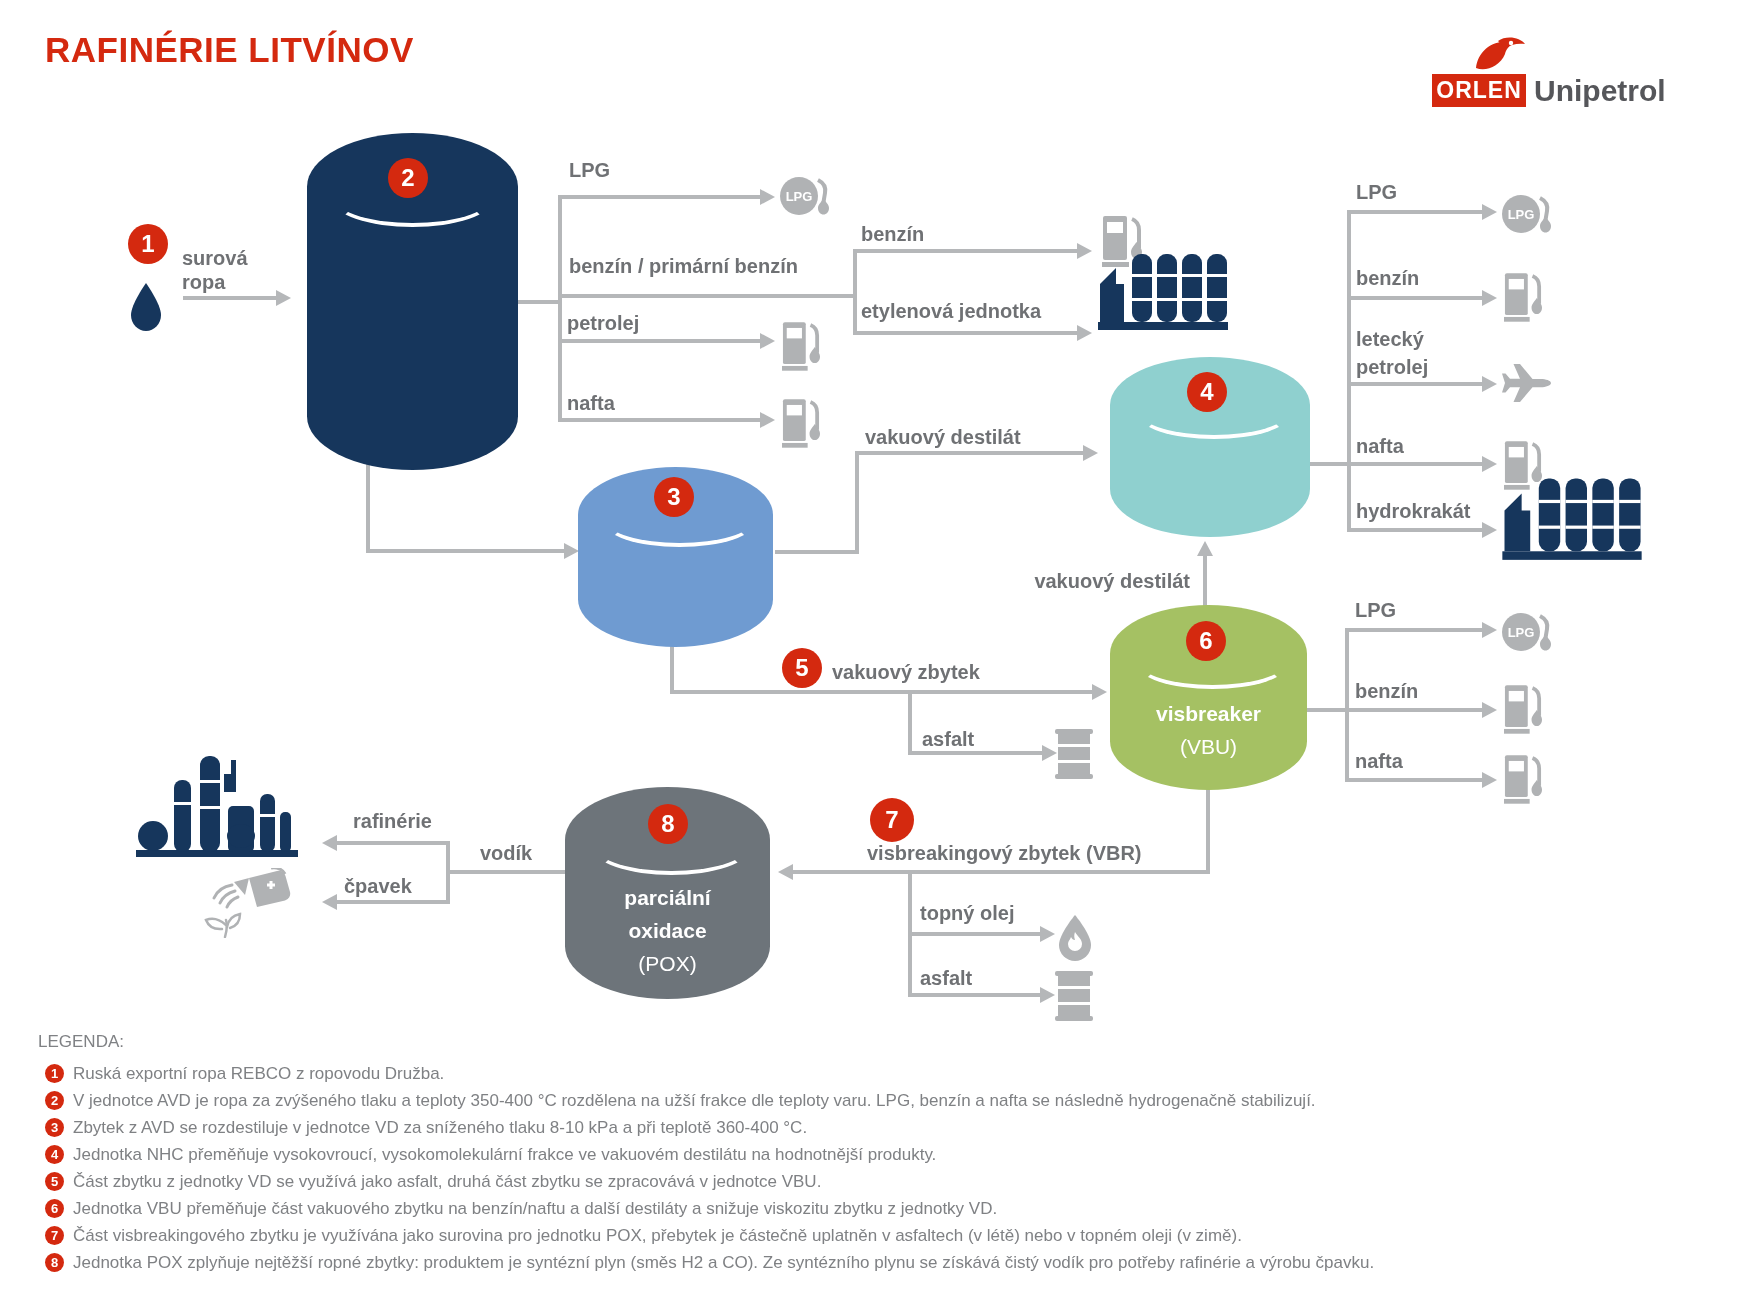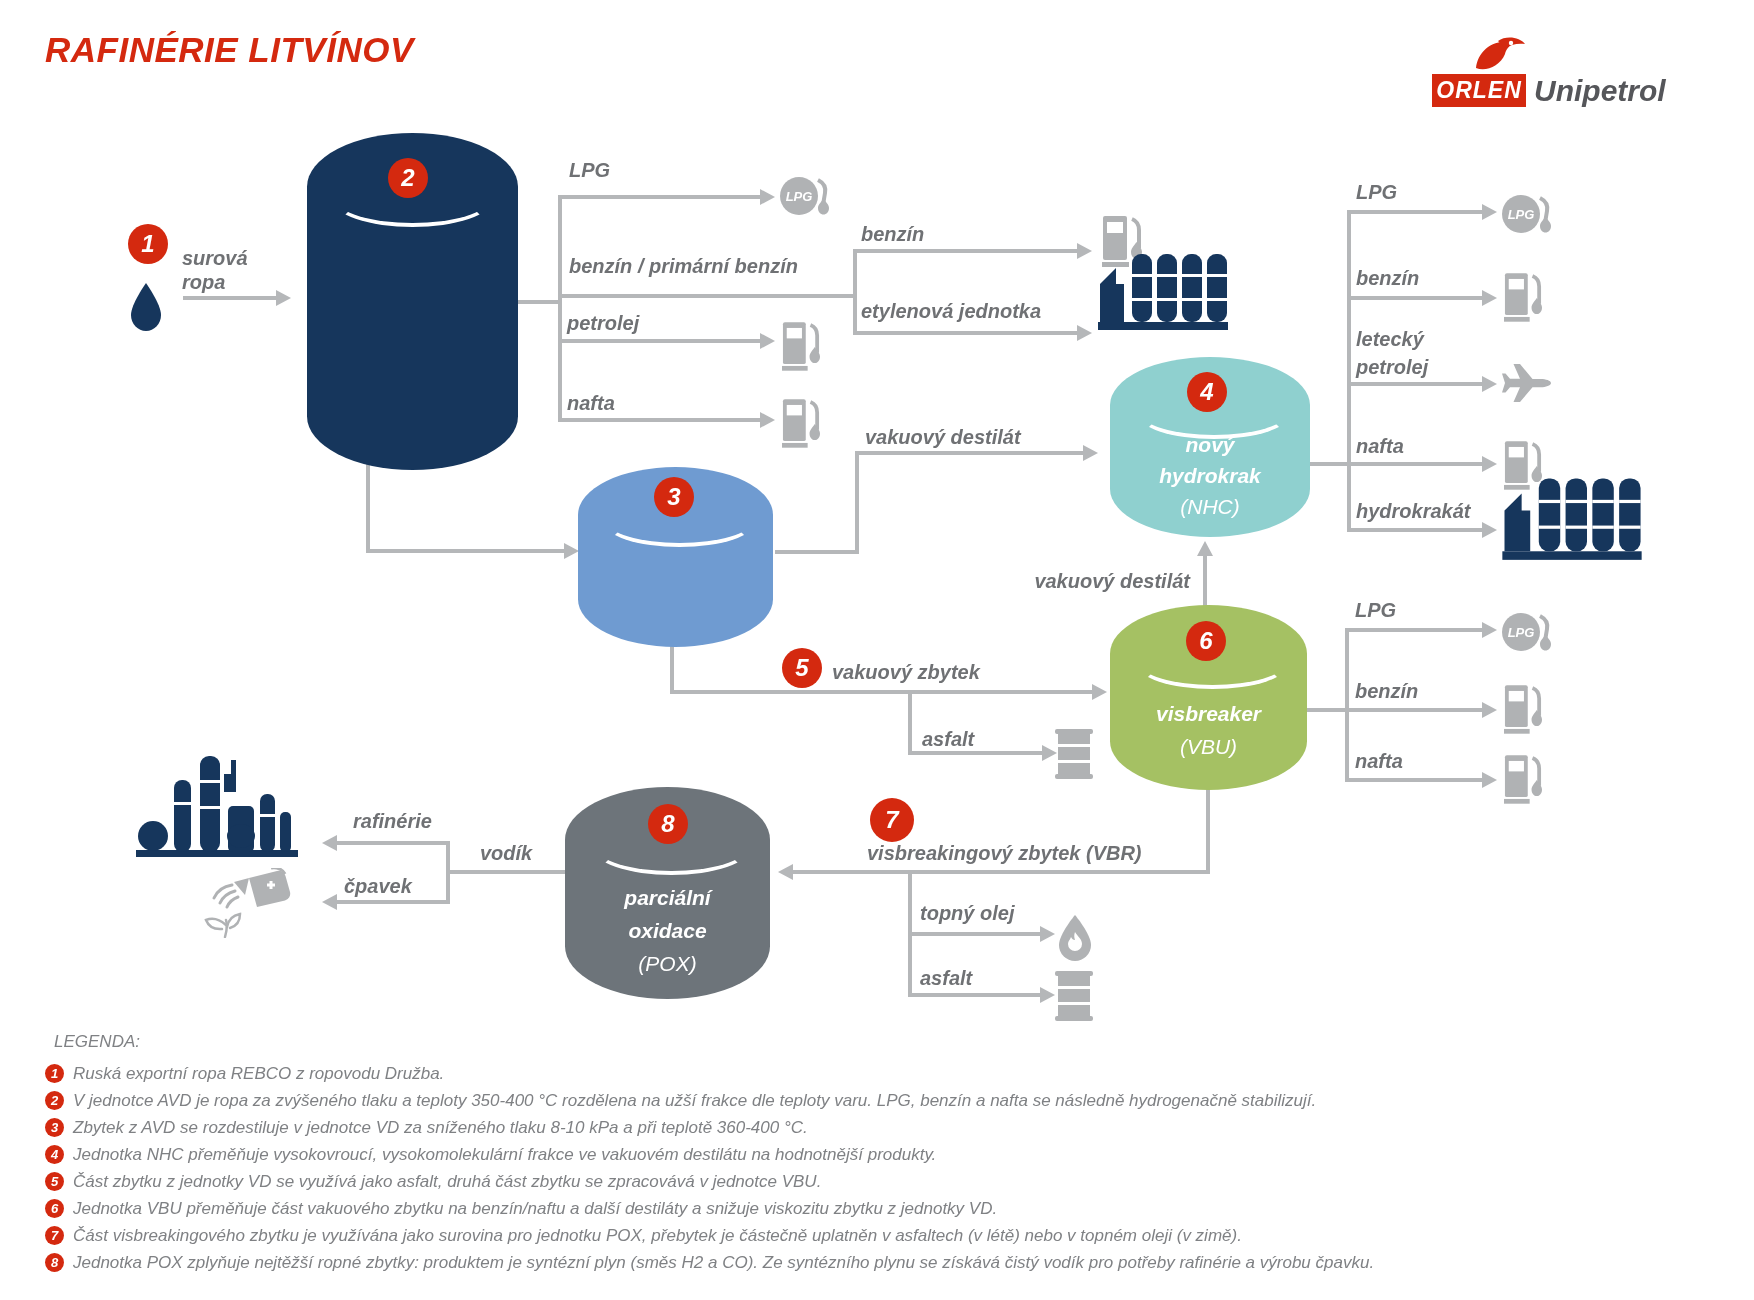--- a/index.html
+++ b/index.html
@@ -1,17 +1,17 @@
 <!DOCTYPE html>
 <html><head>
 <meta charset="utf-8">
 <style>
   html,body{margin:0;padding:0;background:#ffffff;}
   body{font-family:"Liberation Sans",sans-serif;}
-  .canvas{position:relative;width:1754px;height:1300px;background:#fff;overflow:hidden;font-style:italic;}
+  .canvas{position:relative;width:1754px;height:1300px;background:#fff;overflow:hidden;}
   .title{position:absolute;left:45px;top:30px;font-size:35px;font-weight:bold;color:#d4290f;letter-spacing:.5px;}
   
   .orlen-box{position:absolute;left:1432px;top:74px;width:94px;height:33px;background:#d4290f;color:#fff;
     display:flex;align-items:center;justify-content:center;font-weight:bold;font-size:23px;letter-spacing:1px;}
   .unipetrol{position:absolute;left:1534px;top:74px;font-size:30px;font-weight:bold;color:#55565a;}
   
   .ln{position:absolute;background:#b5b7b9;}
   .h{height:4px;} .v{width:4px;}
   .tri{position:absolute;width:0;height:0;}
   .tri.r{border-top:8px solid transparent;border-bottom:8px solid transparent;border-left:15px solid #b5b7b9;}
@@ -22,21 +22,21 @@
   .lbl.r{text-align:right;}
   
   .cyl{position:absolute;}
   .badge{position:absolute;background:#d4290f;border-radius:50%;color:#fff;font-weight:bold;
     display:flex;align-items:center;justify-content:center;font-size:24px;z-index:6;}
   .arc{position:absolute;border:4px solid transparent;border-bottom:4px solid #ffffff;border-radius:50%;}
   .cyl-text{position:absolute;left:0;right:0;text-align:center;color:#fff;font-size:21px;}
   .cyl-text .b{font-weight:bold;}
   .icon{position:absolute;}
   
-  .legend-head{position:absolute;left:54px;font-size:17px;color:#7f8184;}
+  .legend-head{position:absolute;left:38px;font-size:17px;color:#7f8184;}
   .legend-row{position:absolute;left:45px;display:flex;align-items:flex-start;gap:9px;}
   .legend-num{flex:0 0 auto;width:19px;height:19px;border-radius:50%;background:#d4290f;color:#fff;
     font-size:13px;font-weight:bold;display:flex;align-items:center;justify-content:center;margin-top:0px;}
   .legend-text{font-size:17px;color:#7f8184;white-space:nowrap;line-height:20px;}
 </style>
 </head>
 <body>
 
 <div class="canvas">
 
@@ -315,25 +315,20 @@
   </div>
 
   <div class="cyl" style="left:578px;top:467px;width:195px;height:180px;background:#6f9bd1;border-radius:98px/48px;">
     <div class="badge" style="left:76px;top:10px;width:40px;height:40px;">3</div>
     <div class="arc" style="left:25px;top:28px;width:145px;height:44px;"></div>
   </div>
 
   <div class="cyl" style="left:1110px;top:357px;width:200px;height:180px;background:#8fd0cf;border-radius:100px/48px;">
     <div class="badge" style="left:77px;top:15px;width:40px;height:40px;">4</div>
     <div class="arc" style="left:27px;top:30px;width:146px;height:44px;"></div>
-    <div class="cyl-text" style="top:72px;line-height:31px;">
-      <div class="b">nový</div>
-      <div class="b">hydrokrak</div>
-      <div>(NHC)</div>
-    </div>
   </div>
 
   <div class="cyl" style="left:1110px;top:605px;width:197px;height:185px;background:#a5c163;border-radius:99px/49px;">
     <div class="badge" style="left:76px;top:16px;width:40px;height:40px;">6</div>
     <div class="arc" style="left:26px;top:32px;width:145px;height:44px;"></div>
     <div class="cyl-text" style="top:92px;line-height:33px;">
       <div class="b">visbreaker</div>
       <div>(VBU)</div>
     </div>
   </div>

